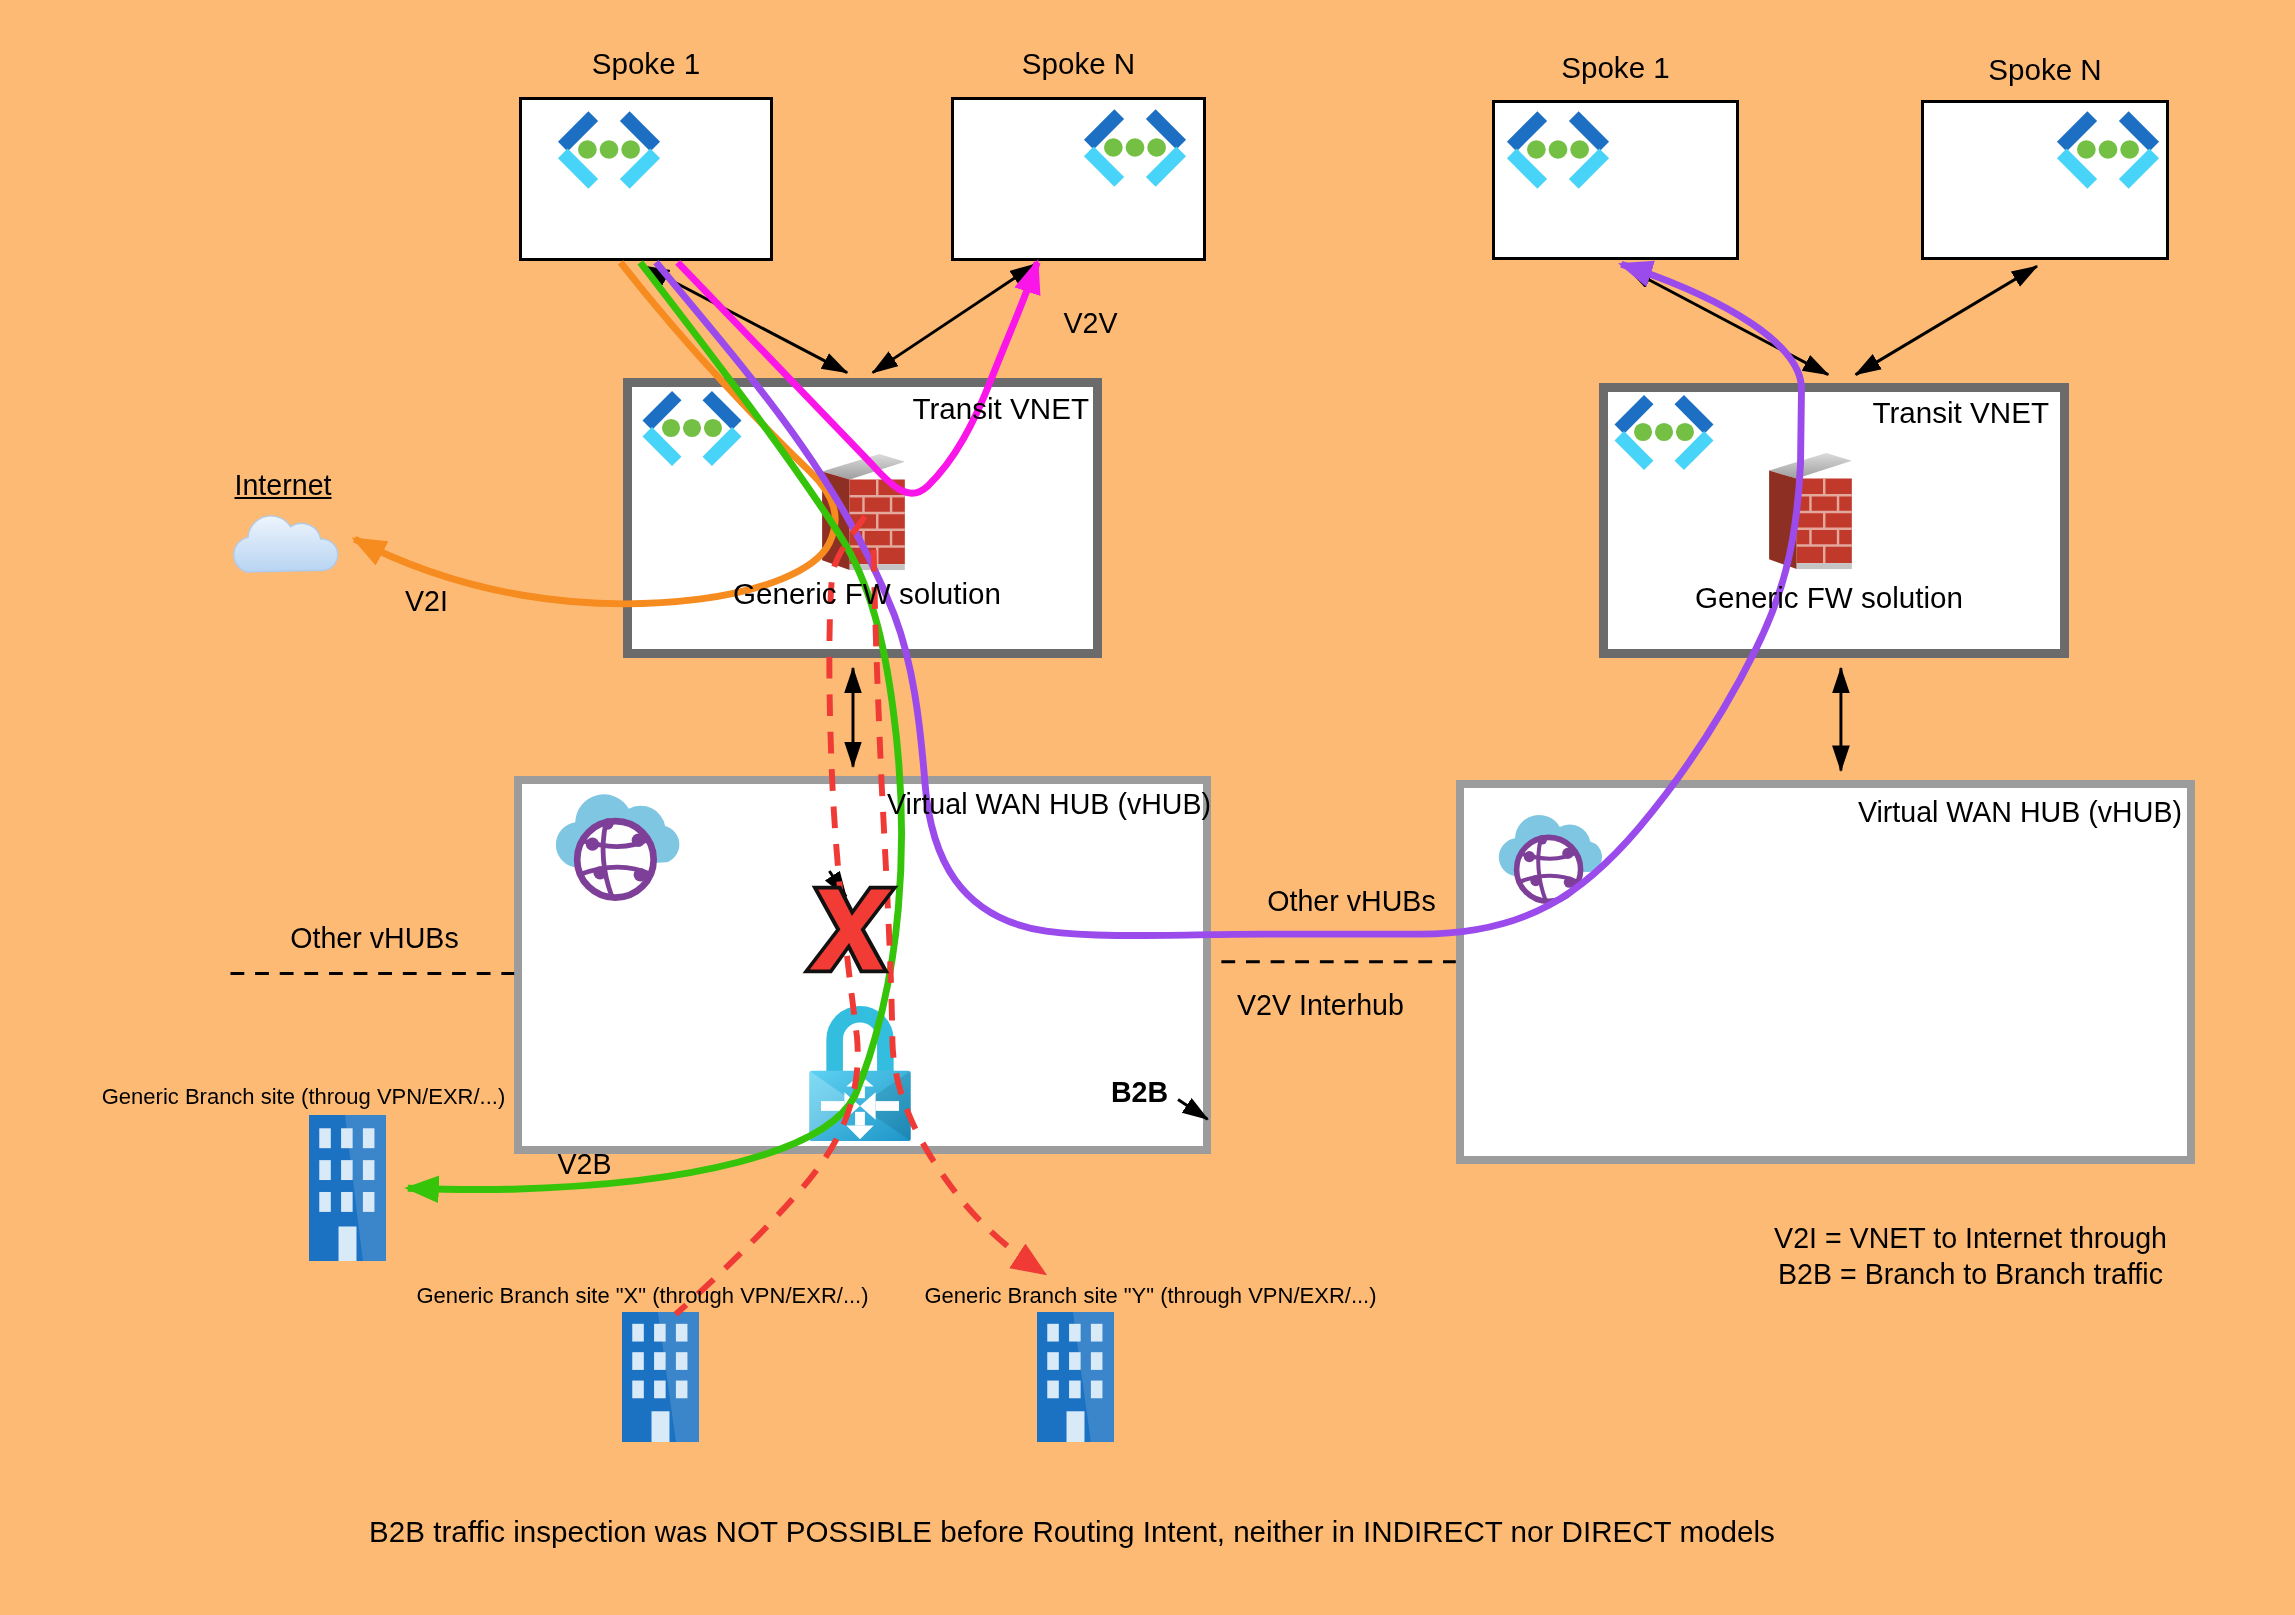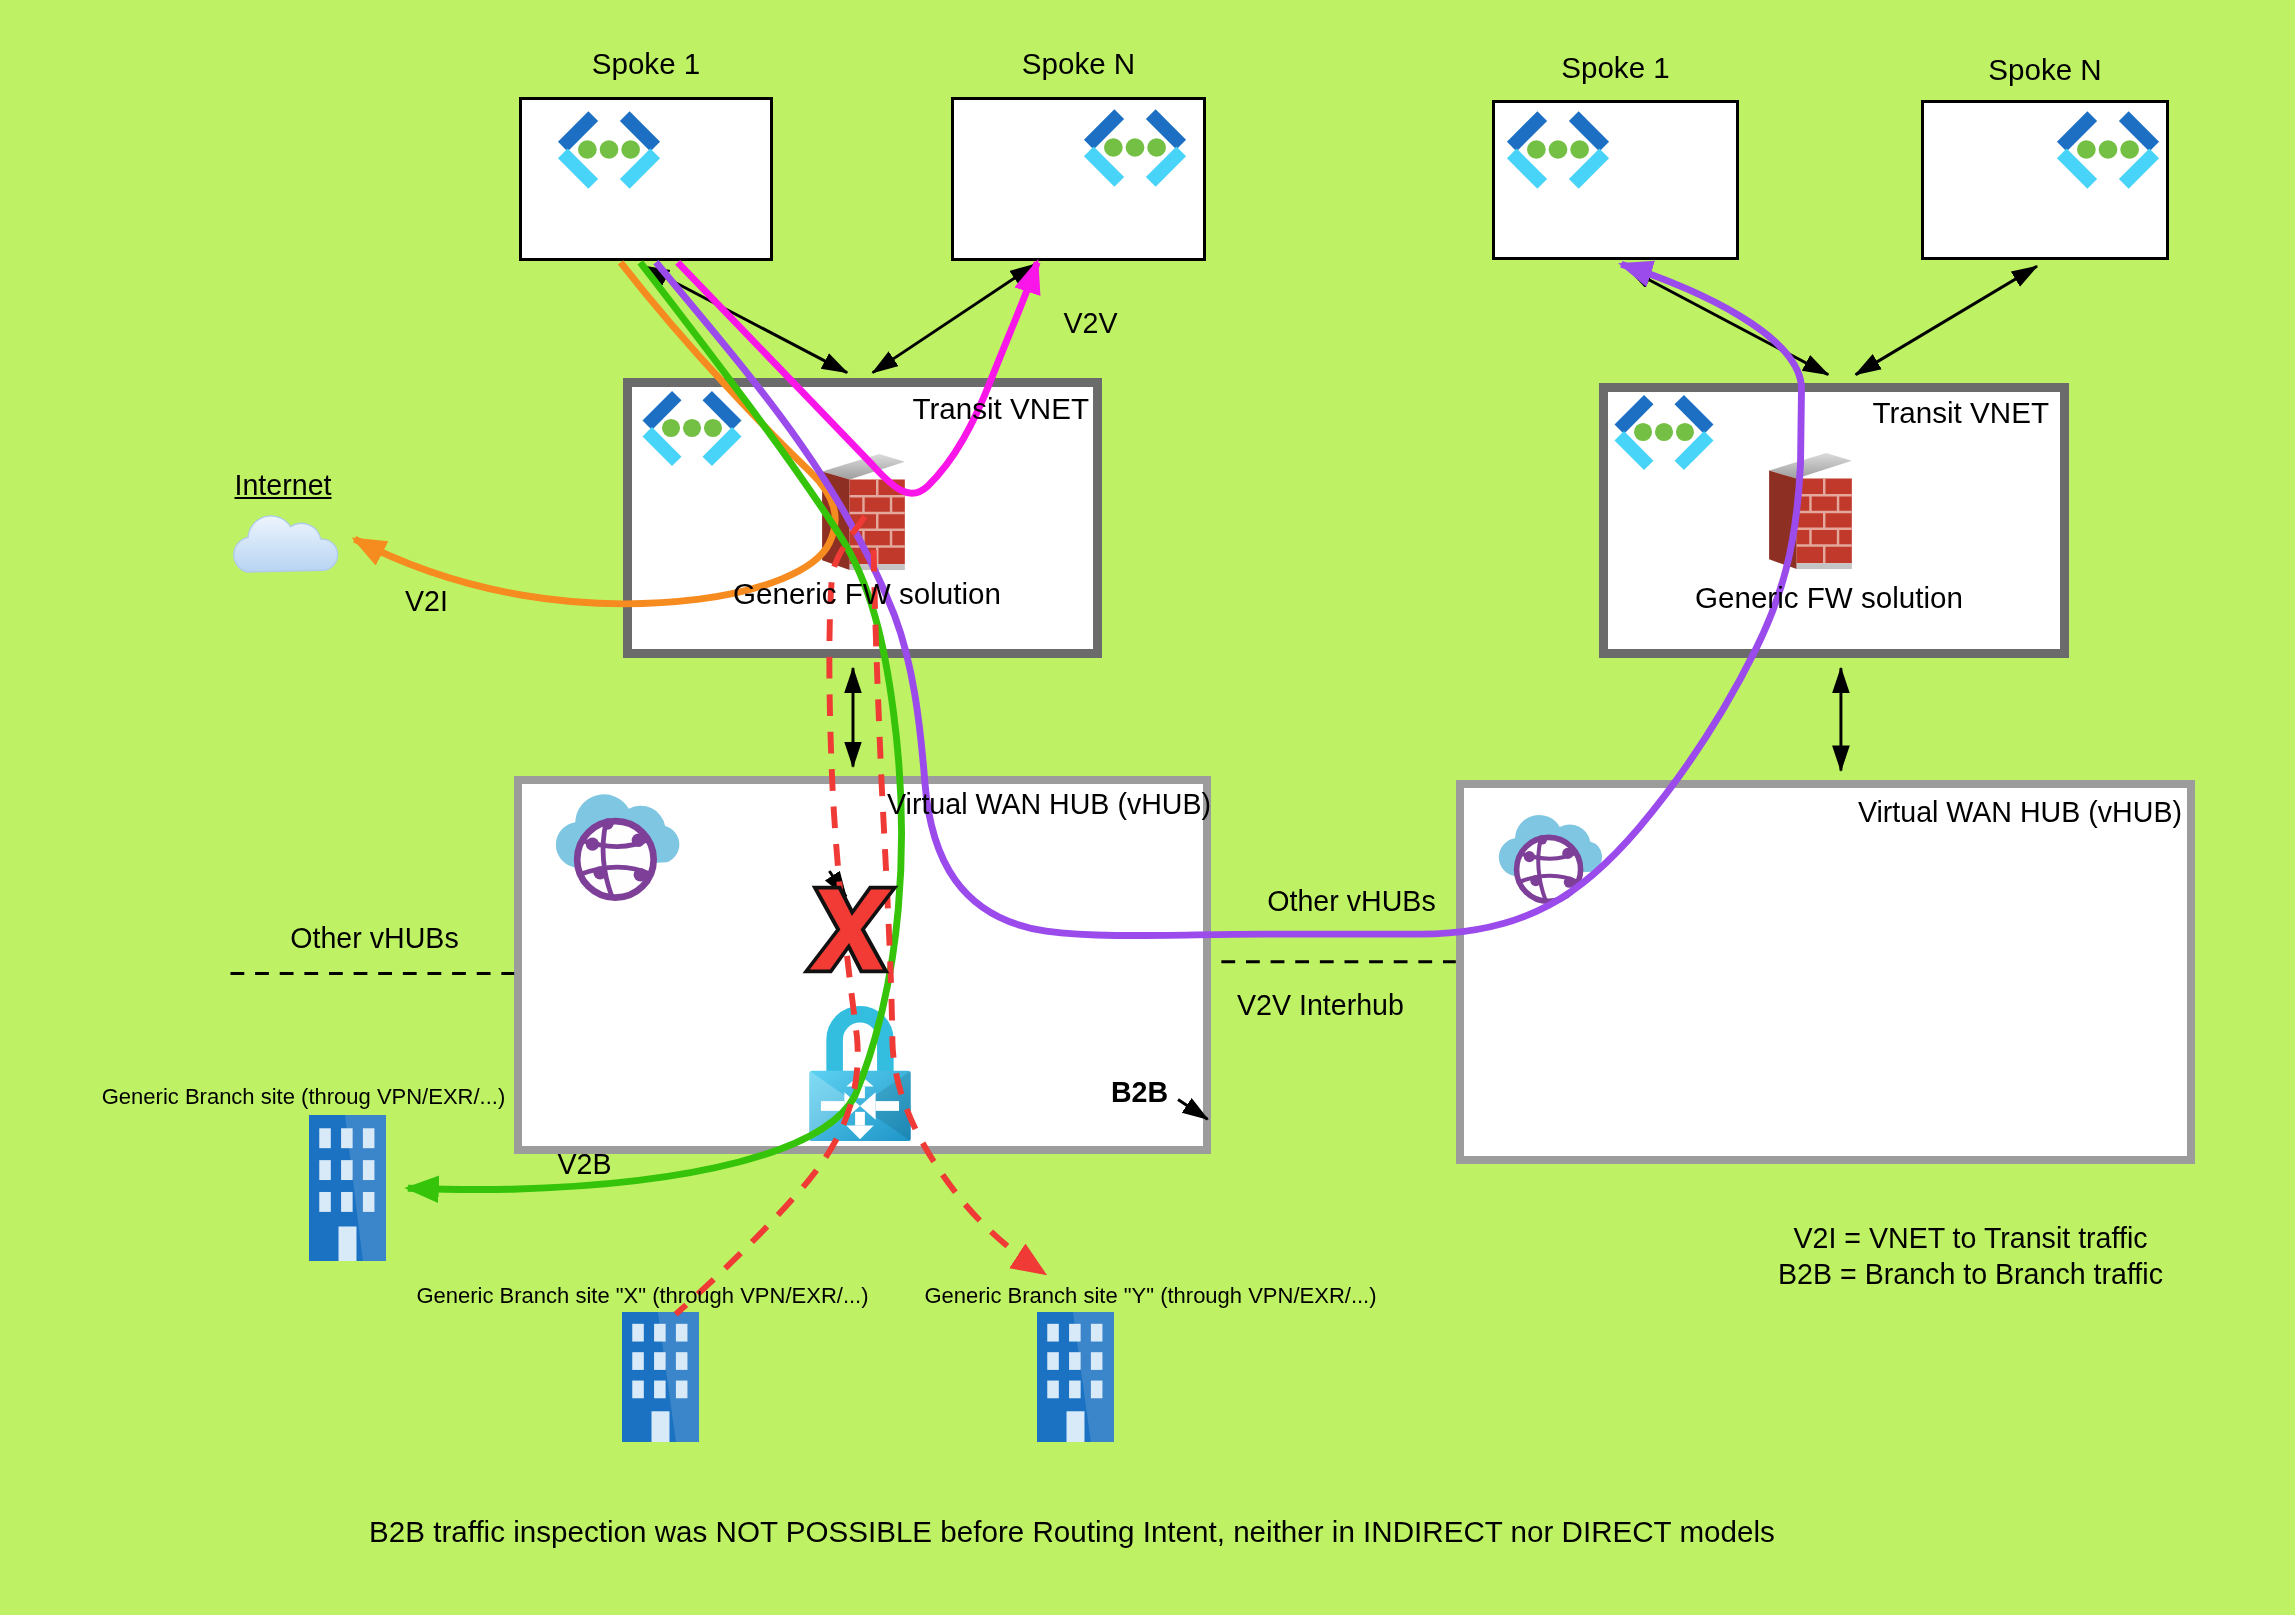--- a/index.html
+++ b/index.html
@@ -1,16 +1,16 @@
 <!DOCTYPE html>
 <html><head>
 <meta charset="utf-8">
 <style>
   html,body{margin:0;padding:0;background:#fff;}
-  #canvas{position:relative;width:2295px;height:1616px;background:#bef264;
+  #canvas{position:relative;width:2295px;height:1616px;background:#fdba74;
           font-family:"Liberation Sans",sans-serif;color:#000;overflow:hidden;}
   .box{position:absolute;background:#fff;box-sizing:border-box;}
   .spoke{border:3px solid #000;z-index:1;}
   .transit{border:9.9px solid #6B6B6B;z-index:1;}
   .hub{border:8.9px solid #9C9C9C;z-index:1;}
   .lbl{position:absolute;white-space:nowrap;z-index:4;}
   .title{font-size:29.6px;}
   .small{font-size:22px;}
   .mid{font-size:28.6px;margin-top:8px;}
   .legend{position:absolute;left:1744px;top:1220px;width:453px;text-align:center;
@@ -198,21 +198,21 @@
 
   <div class="lbl mid" style="left:1046px;top:299px;width:89px;text-align:center;">V2V</div>
   <div class="lbl mid" style="left:382px;top:577px;width:89px;text-align:center;">V2I</div>
   <div class="lbl mid" style="left:540px;top:1140px;width:89px;text-align:center;">V2B</div>
   <div class="lbl mid" style="left:1095px;top:1068px;width:89px;text-align:center;font-weight:bold;">B2B</div>
   <div class="lbl mid" style="left:276px;top:914px;width:197px;text-align:center;">Other vHUBs</div>
   <div class="lbl mid" style="left:1253px;top:877px;width:197px;text-align:center;">Other vHUBs</div>
   <div class="lbl mid" style="left:1237px;top:981px;width:227px;">V2V Interhub</div>
 
   <div class="legend">
-    <div>V2I = VNET to Transit traffic</div>
+    <div>V2I = VNET to Internet through</div>
     <div>B2B = Branch to Branch traffic</div>
   </div>
   <div class="caption">B2B traffic inspection was NOT POSSIBLE before Routing Intent, neither in INDIRECT nor DIRECT models</div>
 
   <svg id="overlay" width="2295" height="1616" viewBox="0 0 2330 1640">
     <defs>
       <marker id="mB" markerWidth="11" markerHeight="8" refX="8.5" refY="3" orient="auto-start-reverse">
           <path d="M0,0 L9,3 L0,6 z" fill="#000"></path>
         </marker>
       <marker id="mO" markerWidth="7" markerHeight="6" refX="4.5" refY="2" orient="auto">

